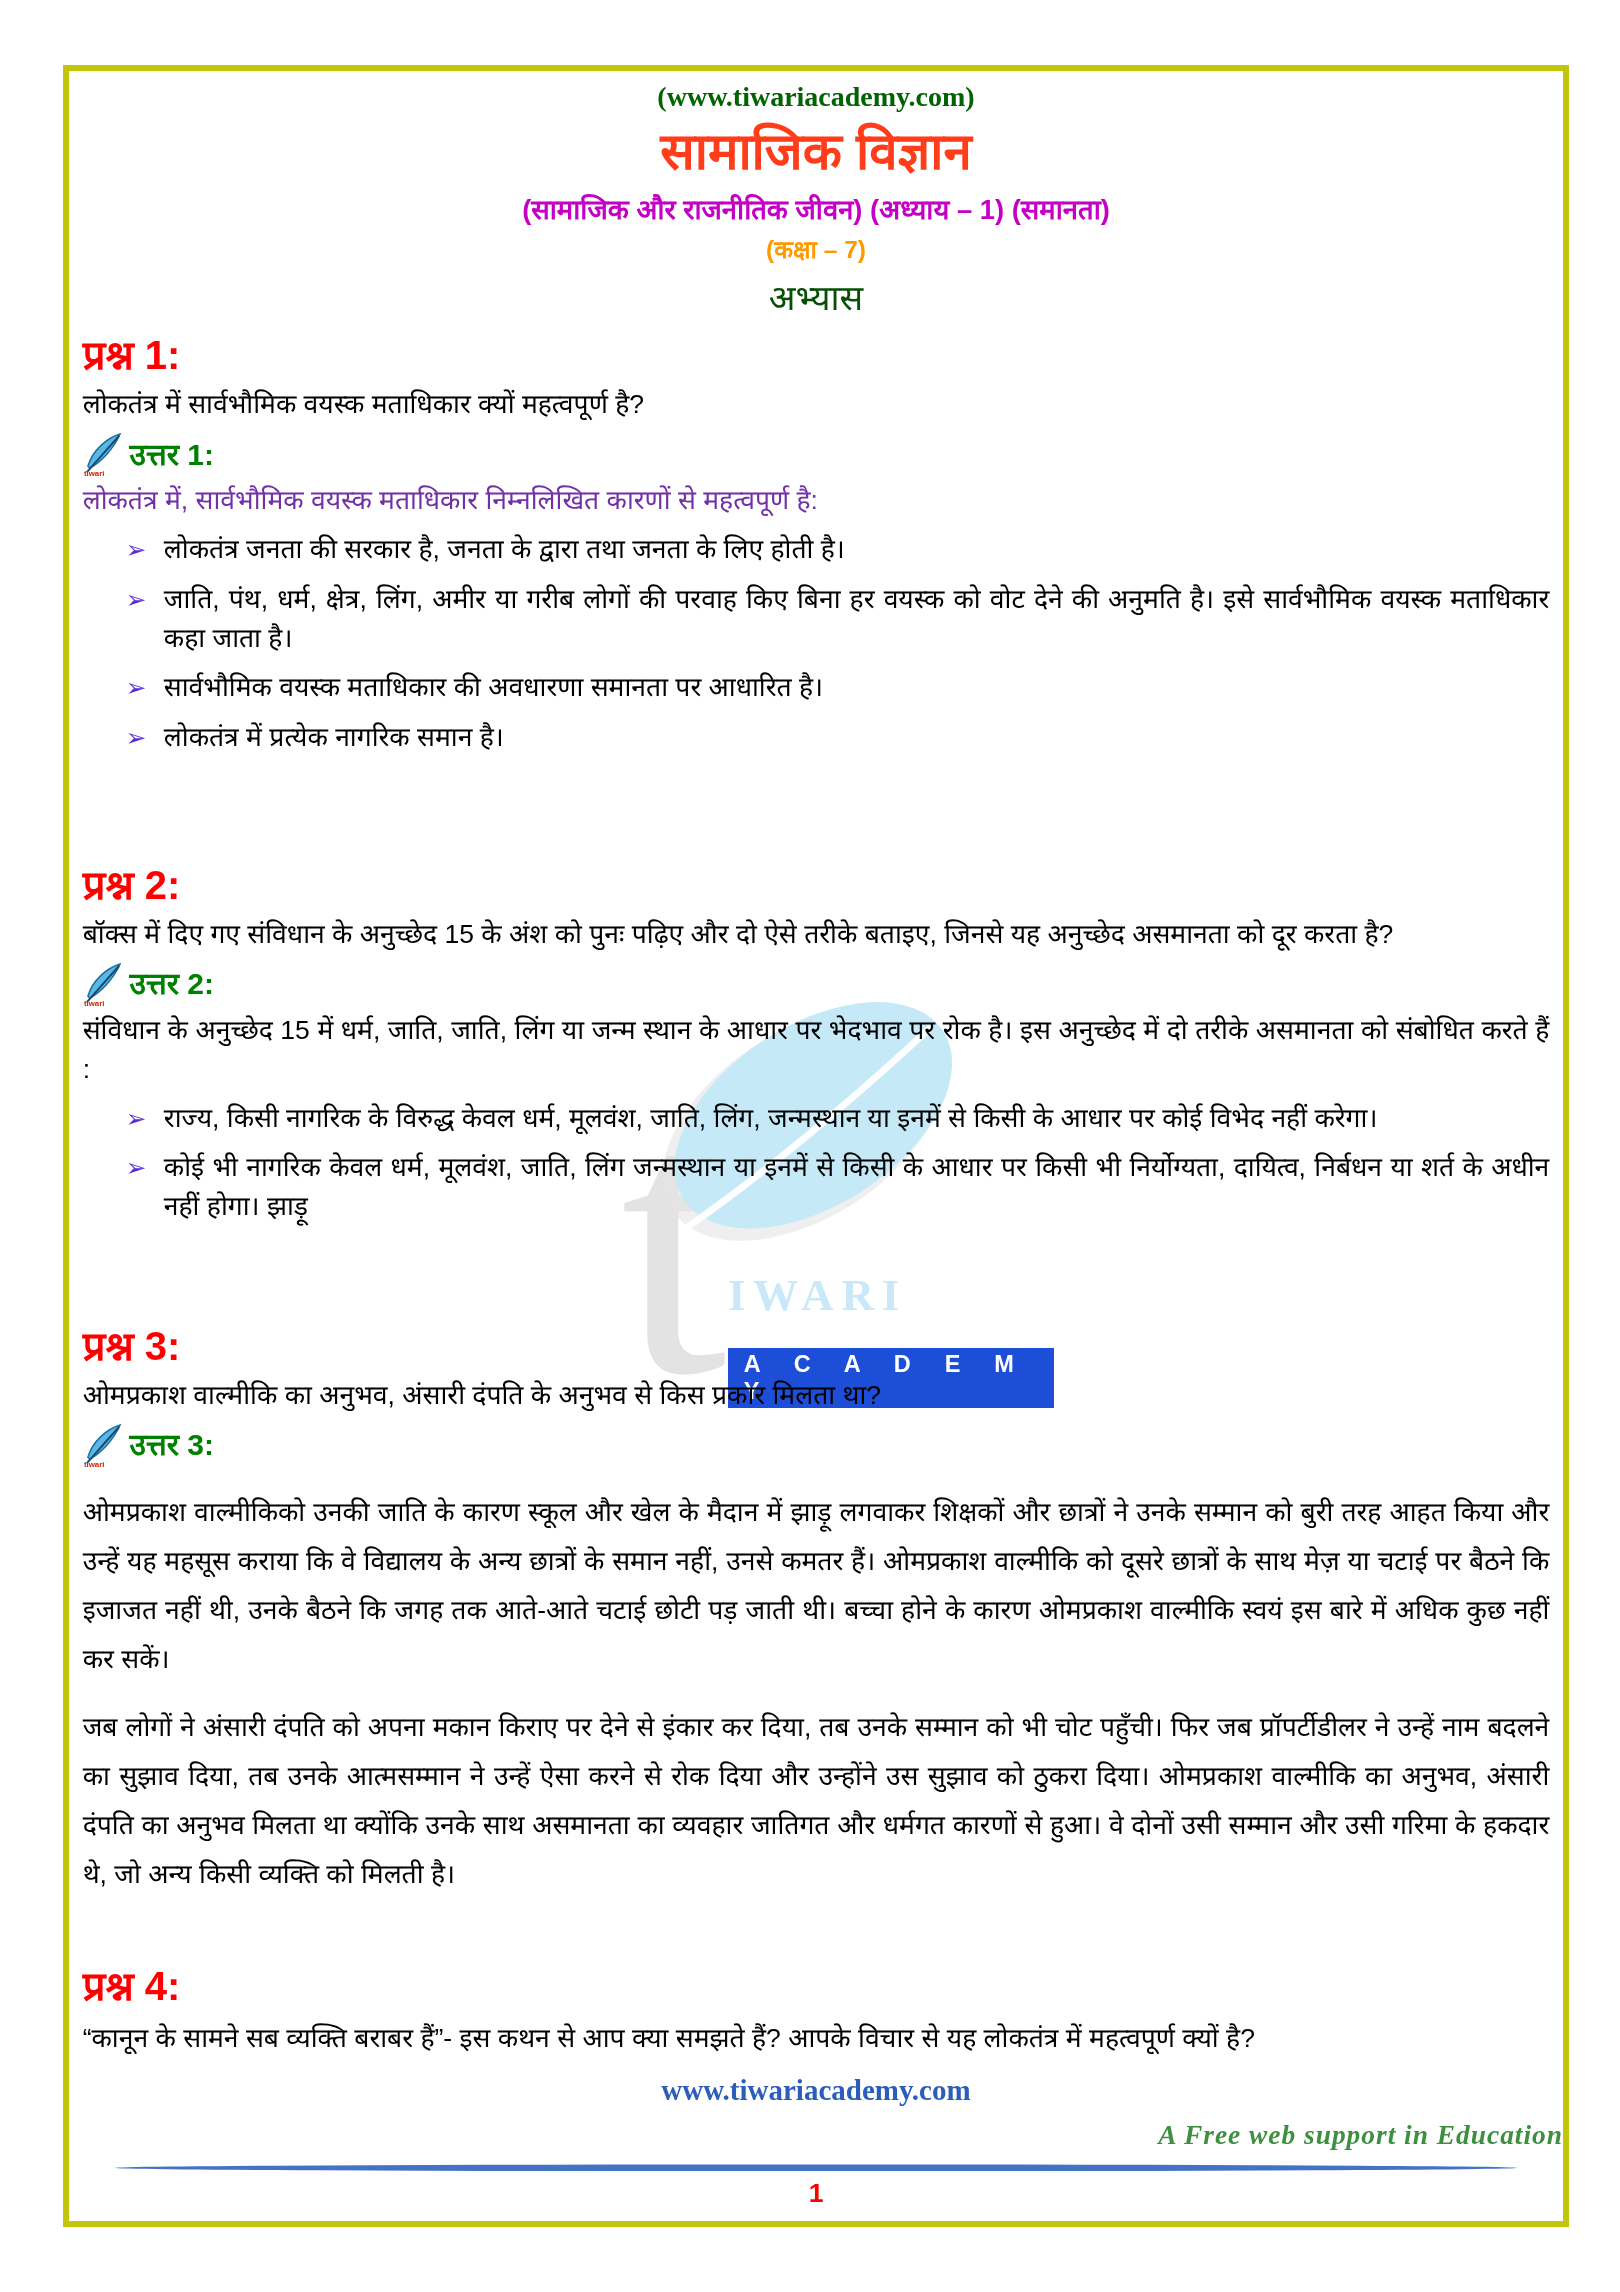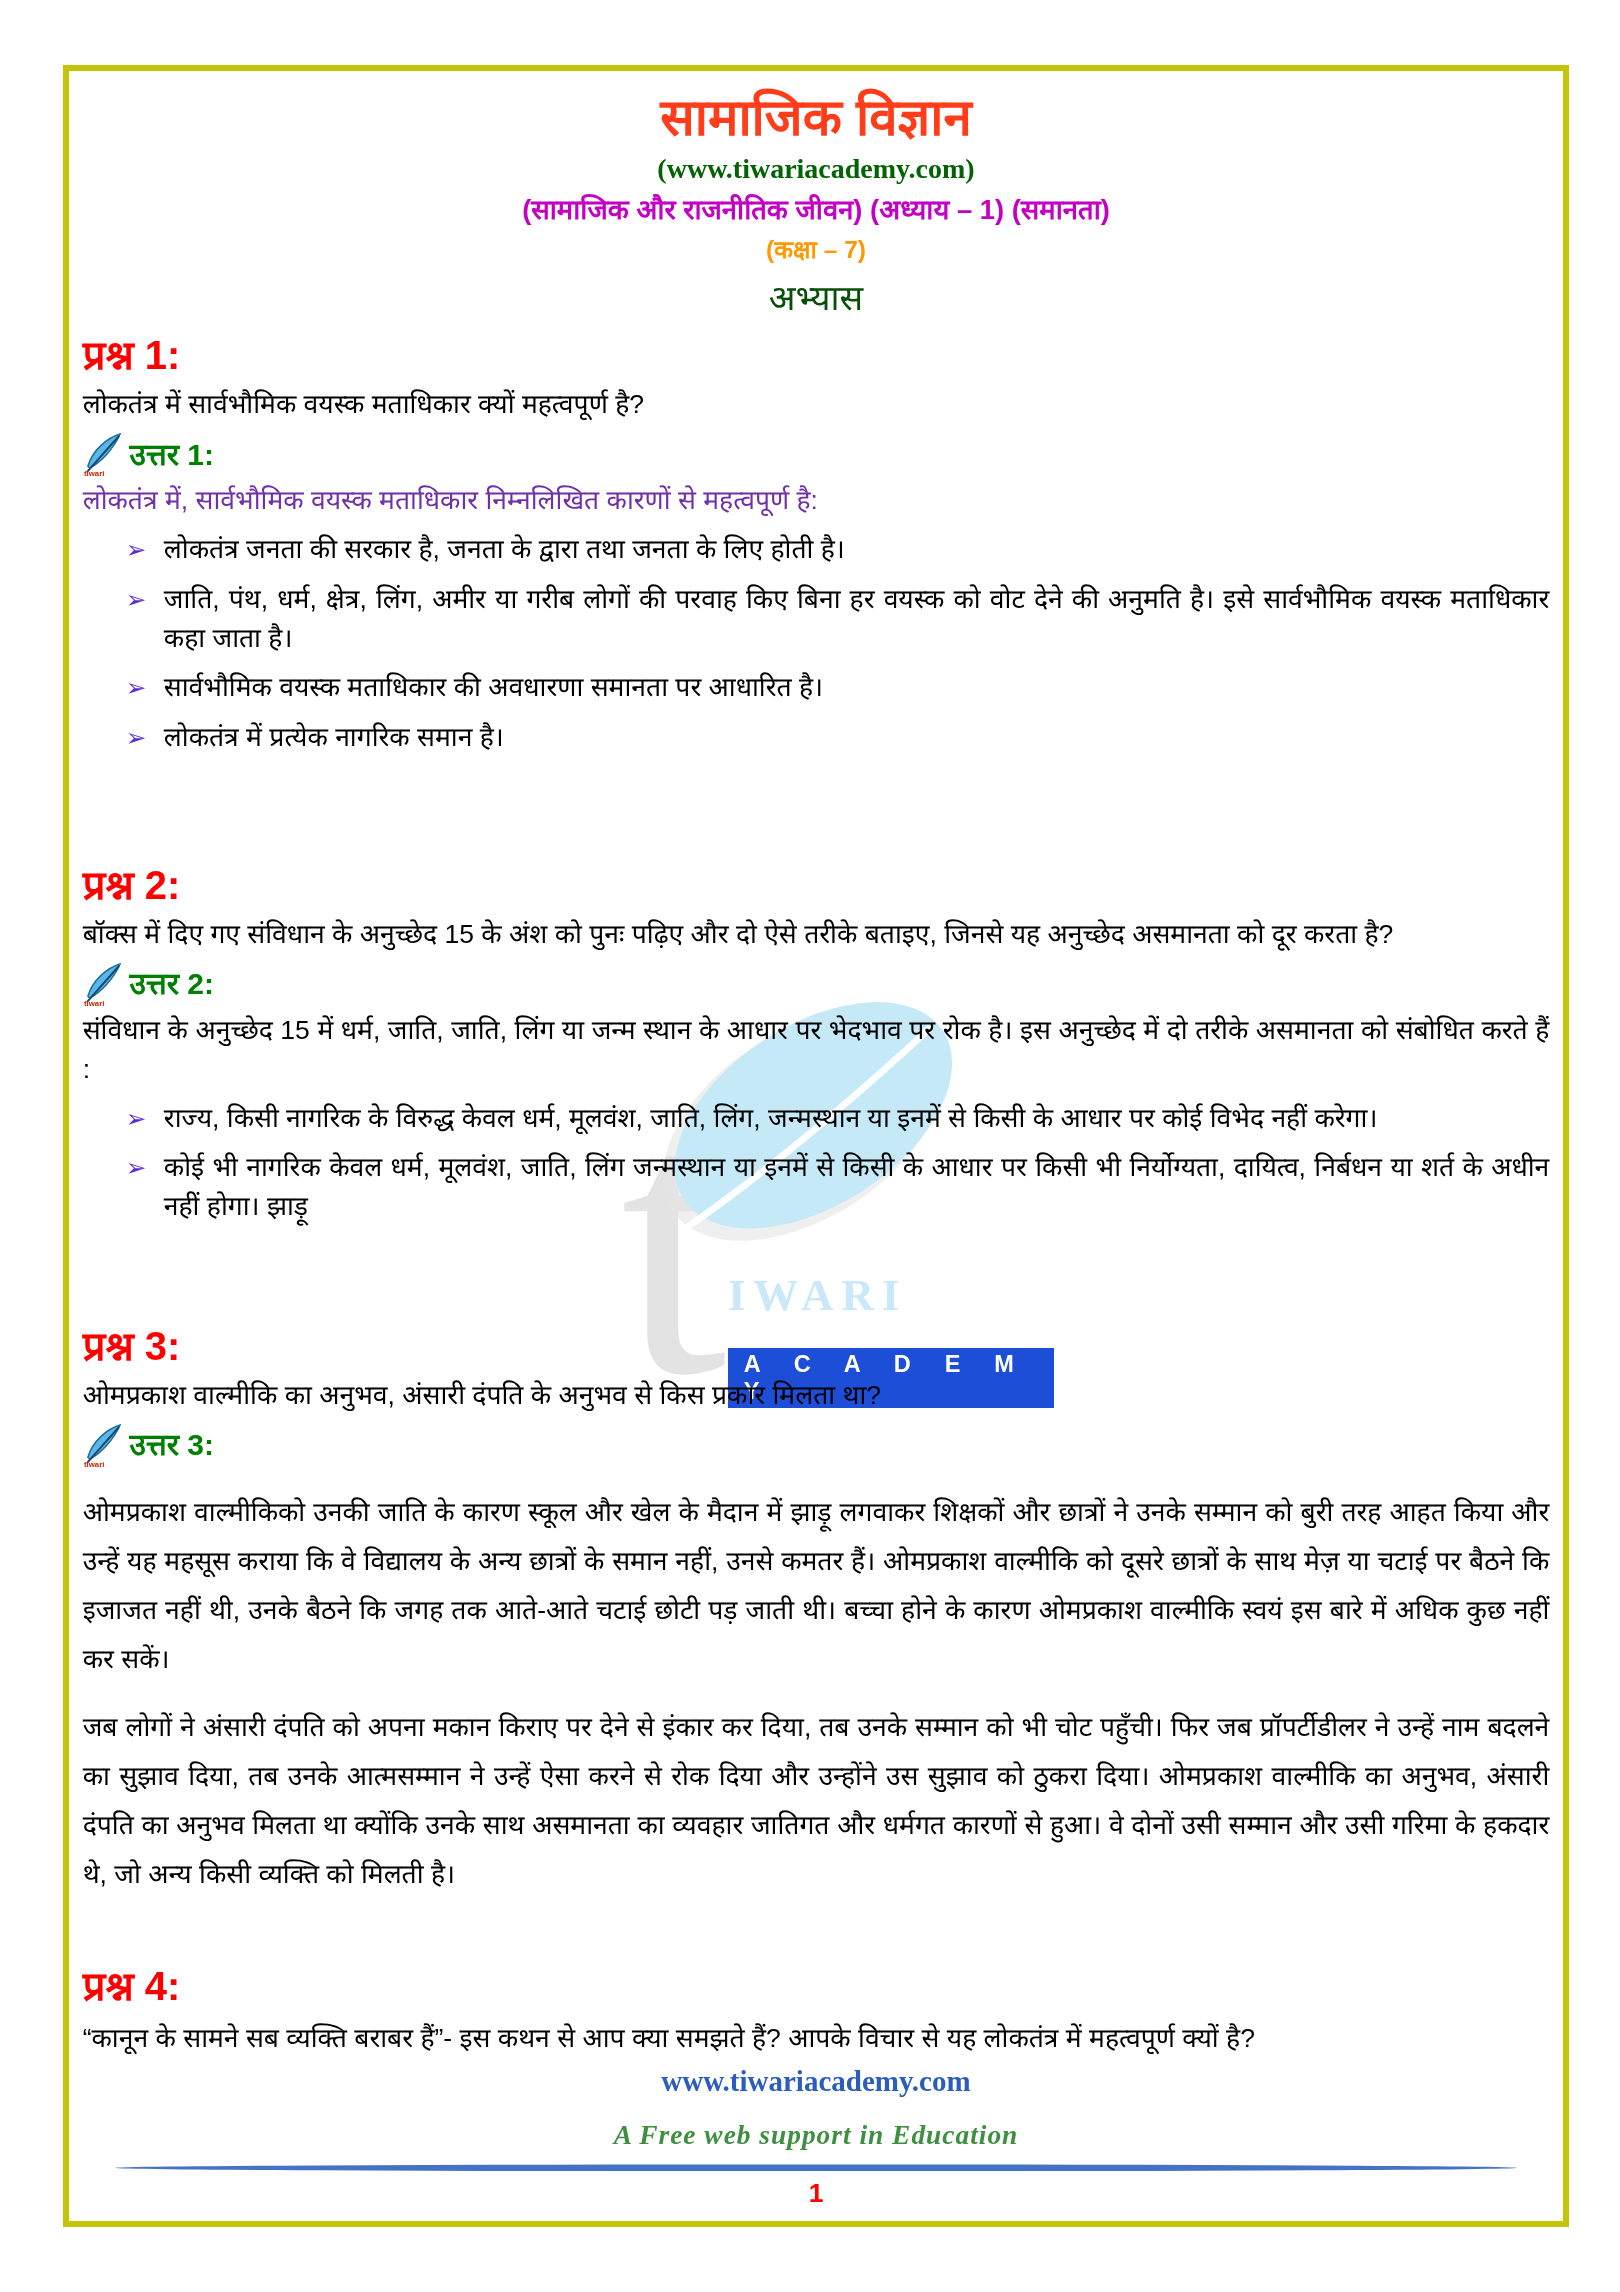--- a/index.html
+++ b/index.html
@@ -79,21 +79,21 @@
 
   
   .footer { position:absolute; left:0; right:0; bottom:0; z-index:1; text-align:center; }
   .footer-site {
     font-family:"Liberation Serif",serif;
     font-size:29px; font-weight:bold; color:#2b5dba;
   }
   .footer-tagline {
     font-family:"Liberation Serif",serif;
     font-size:27.4px; font-style:italic; font-weight:bold; color:#3e9040;
-    margin-top:22px; letter-spacing:1px;
+    margin-top:13px; letter-spacing:1px;text-align:right;
   }
   .divider {
     width:1402px; height:6.9px; margin:13.7px auto 0 auto;
     background:#4472c4;
     clip-path:ellipse(50% 50% at 50% 50%);
   }
   .page-num { font-size:26.5px; font-weight:bold; color:#fe0000; margin:6.9px 0 11.8px 0; }
 </style>
 </head>
 <body>
@@ -107,22 +107,22 @@
         <ellipse cx="165" cy="145" rx="160" ry="95" transform="rotate(-33 165 145)" fill="#e4e4e4" opacity="0.6"></ellipse>
         <ellipse cx="175" cy="135" rx="158" ry="92" transform="rotate(-33 175 135)" fill="#c6e9f8"></ellipse>
         <path d="M45 250 Q160 170 295 45" stroke="#ffffff" stroke-width="7" fill="none" opacity="0.95"></path>
       </svg>
       <div class="wm-brand">IWARI</div>
       <div class="wm-academy">A C A D E M Y</div>
     </div>
 
     <div class="content">
 
+      <div class="center site-line">(www.tiwariacademy.com)</div>
       <div class="center title">सामाजिक विज्ञान</div>
-      <div class="center site-line">(www.tiwariacademy.com)</div>
       <div class="center subject-line">(सामाजिक और राजनीतिक जीवन) (अध्याय – 1) (समानता)</div>
       <div class="center class-line">(कक्षा – 7)</div>
       <div class="center exercise">अभ्यास</div>
 
       <div class="q-label">प्रश्न 1:</div>
       <div class="q-text">लोकतंत्र में सार्वभौमिक वयस्क मताधिकार क्यों महत्वपूर्ण है?</div>
       <div class="a-row">
         <svg class="a-icon" viewBox="0 0 40 46">
           <path d="M5 35 C10 18, 25 6, 38 2 C31 18, 18 31, 7 37 Z" fill="#5ab8e8" stroke="#1a6f9e" stroke-width="1.5"></path>
           <path d="M4 41 C13 31, 26 16, 37 4" stroke="#17486e" stroke-width="2" fill="none"></path>

